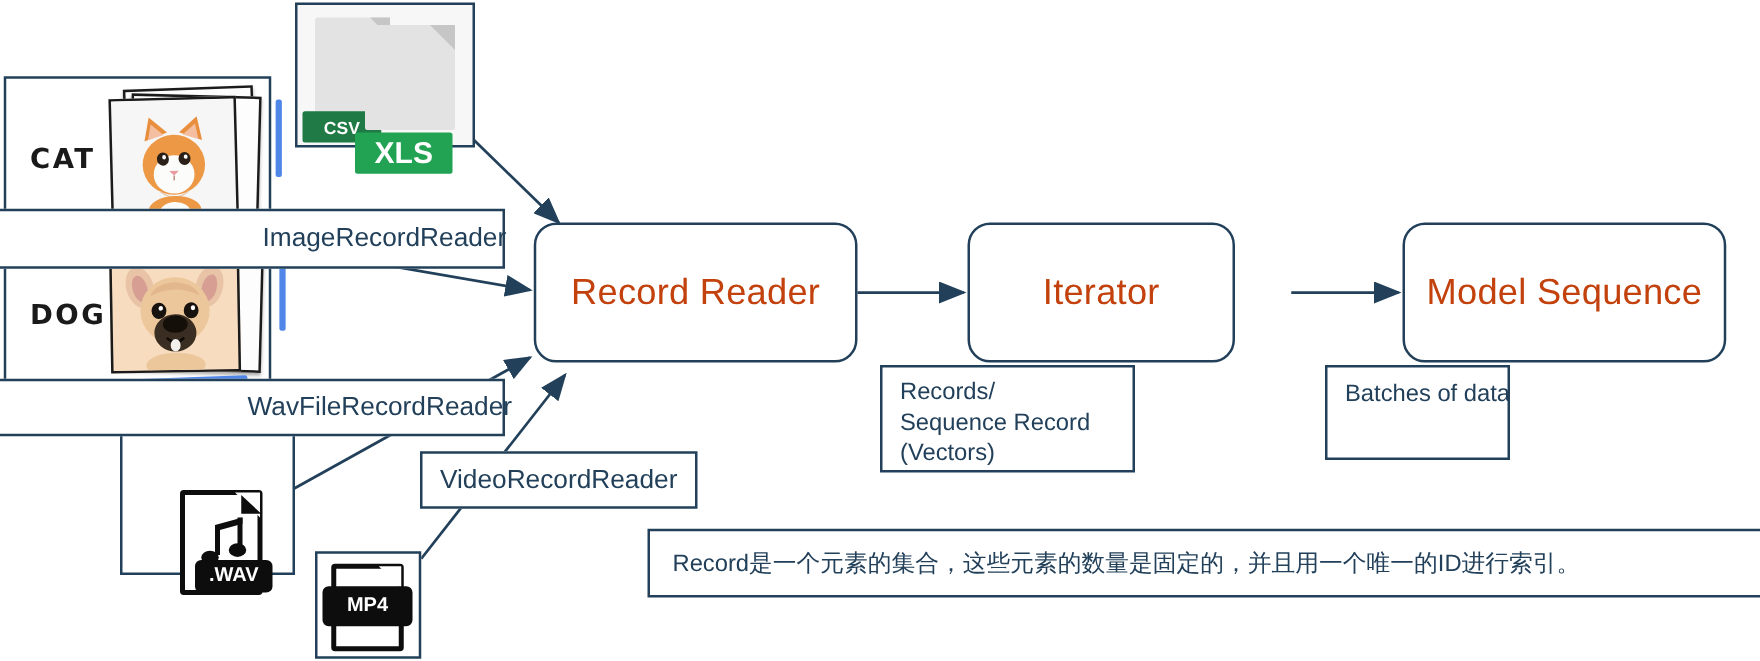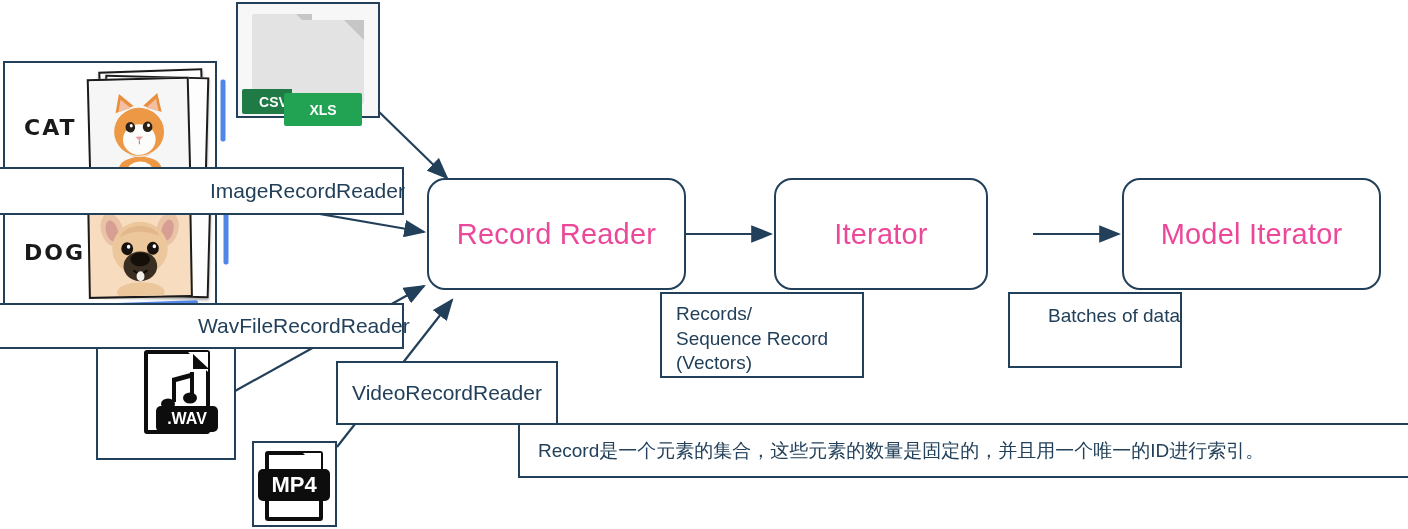--- a/index.html
+++ b/index.html
@@ -43,21 +43,21 @@
     padding-top: 8px;
     white-space: pre-line;
     line-height: 1.3;
   }
   .stage-box {
     position: absolute;
     box-sizing: border-box;
     border: 2.5px solid #22405a;
     border-radius: 18px;
     background: #ffffff;
-    color: #ec4899;
+    color: #c2410c;
     display: flex;
     align-items: center;
     justify-content: center;
     font-size: 29px;
     letter-spacing: 0.2px;
   }
   .note-box {
     position: absolute;
     box-sizing: border-box;
     border: 2px solid #22405a;
@@ -135,20 +135,21 @@
     font-weight: bold;
     display: flex;
     align-items: center;
     justify-content: center;
     border-radius: 2px;
     margin-top: 48px;
   }
   
   .media-icon {
     position: absolute;
+    margin-top: 42px;
   }
   .media-page {
     position: absolute;
     box-sizing: border-box;
     border: 4px solid #0d0d0d;
     background: #ffffff;
     border-radius: 3px;
   }
   .media-corner {
     position: absolute;
@@ -269,75 +270,75 @@
   </div>
 
   <div class="file-icon-frame" style="left:236px; top:2px; width:144px; height:116px;">
 
     <div class="doc-sheet" style="left:14px; top:10px; width:60px; height:78px;"></div>
     <div class="doc-fold" style="left:58px; top:10px; border-left:16px solid transparent; border-top:16px solid #c6c6c6;"></div>
     <div class="doc-band" style="left:4px; top:37px; width:63px; height:25px; background:#1f7a45; font-size:14px;">CSV</div>
 
     <div class="doc-sheet" style="left:54px; top:16px; width:72px; height:84px;"></div>
     <div class="doc-fold" style="left:106px; top:16px; border-left:20px solid transparent; border-top:20px solid #c6c6c6;"></div>
-    <div class="doc-band" style="left:46px; top:41px; width:78px; height:33px; background:#22a353; font-size:14px;">XLS</div>
+    <div class="doc-band" style="left:46px; top:54px; width:78px; height:33px; background:#22a353; font-size:24px;">XLS</div>
   </div>
 
   <div class="plain-box" style="left:96px; top:325px; width:140px; height:135px;"></div>
   <div class="media-icon" style="left:144px; top:350px; width:72px; height:88px;">
     <div class="media-page" style="left:0; top:0; width:66px; height:84px;"></div>
     <div class="media-corner" style="left:44px; top:2px; border-left:20px solid transparent; border-top:20px solid #ffffff;"></div>
     <svg width="72" height="88" style="position:absolute; left:0; top:0;">
       <path d="M49 4 L65 19 L49 19 Z" fill="#0d0d0d"></path>
       <path d="M28 28 L50 22 L50 27 L32 32 L32 52 L28 52 Z" fill="#0d0d0d"></path>
       <ellipse cx="24" cy="54" rx="7" ry="5.5" fill="#0d0d0d"></ellipse>
       <ellipse cx="46" cy="48" rx="7" ry="5.5" fill="#0d0d0d"></ellipse>
       <rect x="46" y="22" width="4" height="27" fill="#0d0d0d"></rect>
     </svg>
     <div class="media-tag" style="left:12px; top:56px; width:62px; height:26px; font-size:16px;">.WAV</div>
   </div>
 
   <div class="file-icon-frame" style="left:252px; top:441px; width:85px; height:86px; background:#ffffff;">
     <div class="media-page" style="left:11px; top:8px; width:58px; height:70px;"></div>
     <div class="media-corner" style="left:49px; top:10px; border-left:18px solid transparent; border-top:18px solid #ffffff;"></div>
-    <div class="media-tag" style="left:4px; top:26px; width:72px; height:32px; font-size:22px;">MP4</div>
+    <div class="media-tag" style="left:4px; top:26px; width:72px; height:32px; font-size:16px;">MP4</div>
   </div>
 
 
   <div class="label-box" style="left:-2px; top:167px; width:406px; height:48px;">
     <span style="padding-left:196px;">ImageRecordReader</span>
   </div>
 
   <div class="label-box" style="left:-2px; top:303px; width:406px; height:46px;">
     <span style="padding-left:184px;">WavFileRecordReader</span>
   </div>
 
-  <div class="label-box" style="left:336px; top:361px; width:222px; height:64px;">
+  <div class="label-box" style="left:336px; top:361px; width:222px; height:46px;">
     <span>VideoRecordReader</span>
   </div>
 
   <div class="stage-box" style="left:427px; top:178px; width:259px; height:112px;">
     <span>Record Reader</span>
   </div>
 
   <div class="stage-box" style="left:774px; top:178px; width:214px; height:112px;">
     <span>Iterator</span>
   </div>
 
   <div class="stage-box" style="left:1122px; top:178px; width:259px; height:112px;">
-    <span>Model Iterator</span>
-  </div>
-
-  <div class="label-box multiline" style="left:660px; top:292px; width:204px; height:86px; font-size:19px;">
+    <span>Model Sequence</span>
+  </div>
+
+  <div class="label-box multiline" style="left:704px; top:292px; width:204px; height:86px; font-size:19px;">
     <span>Records/
 Sequence Record
 (Vectors)</span>
   </div>
 
-  <div class="label-box" style="left:1008px; top:292px; width:174px; height:76px; font-size:19px; align-items:flex-start; padding-top:10px;justify-content:flex-end;">
+  <div class="label-box" style="left:1060px; top:292px; width:148px; height:76px; font-size:19px; align-items:flex-start; padding-top:10px;">
     <span>Batches of data</span>
   </div>
 
   <div class="note-box" style="left:518px; top:423px; width:1024px; height:55px;">
     <span class="note-cn">Record是一个元素的集合，这些元素的数量是固定的，并且用一个唯一的ID进行索引。</span>
   </div>
 
 </div>
 
 </body></html>

